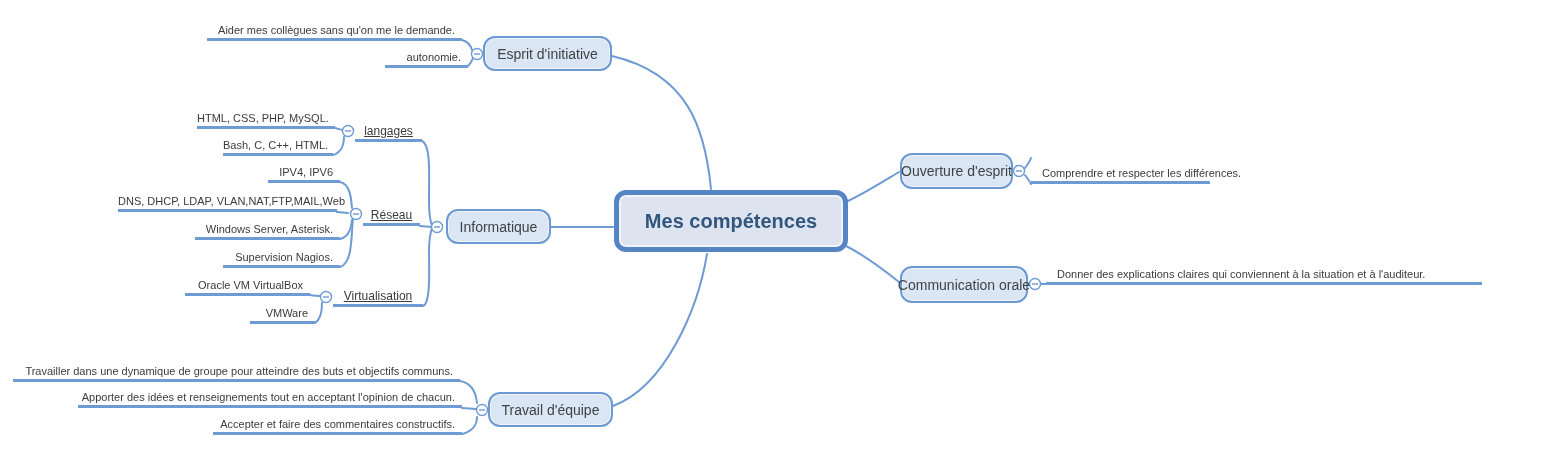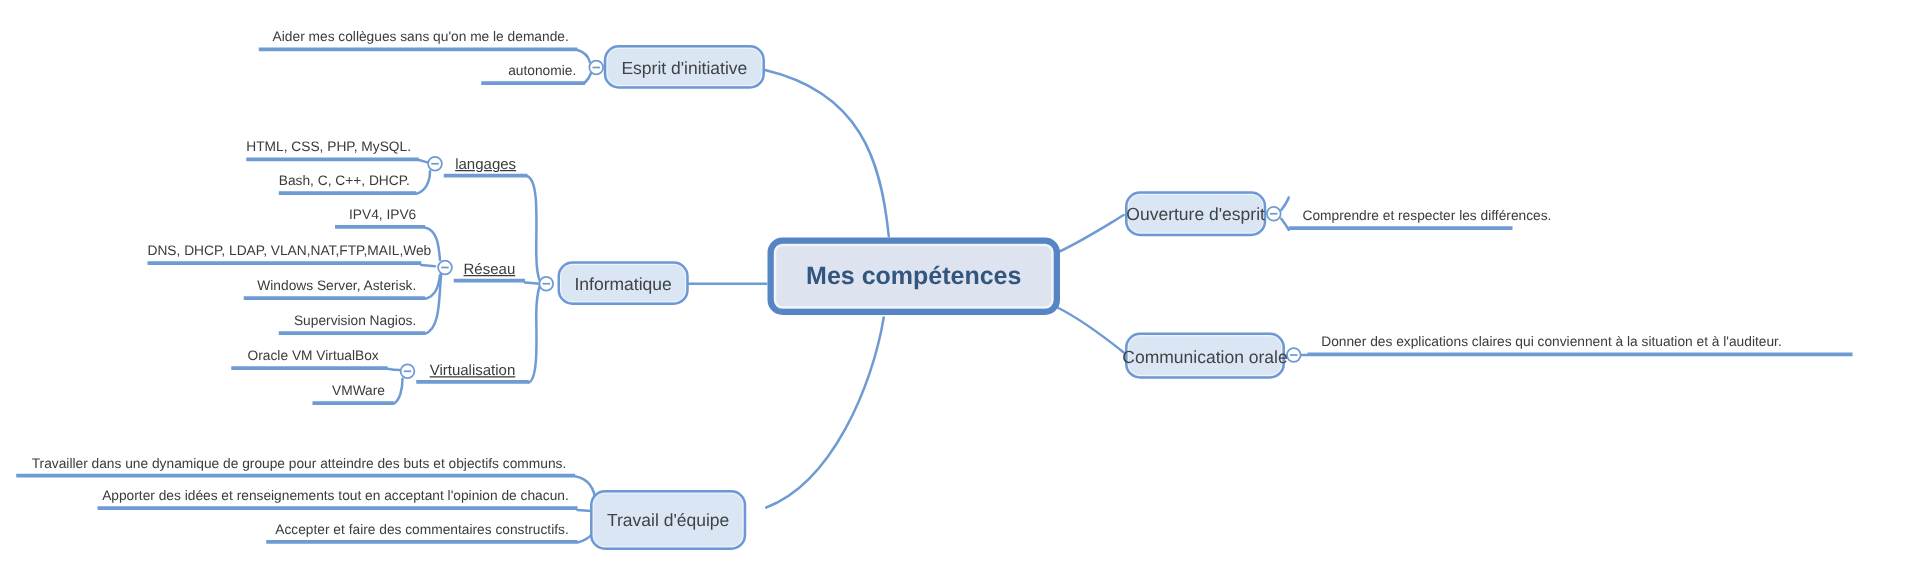--- a/index.html
+++ b/index.html
@@ -103,33 +103,33 @@
         <circle cx="1035" cy="284" r="5.5" fill="#fff" stroke="currentColor" stroke-width="1.4"></circle>
         <line x1="1032" y1="284" x2="1038" y2="284" stroke="currentColor" stroke-width="1.4"></line>
       </g>
     </g>
   </svg>
 
   <div class="central" style="left:614px;top:190px;width:234px;height:62px;">Mes compétences</div>
 
   <div class="topic" style="left:483px;top:36px;width:129px;height:35px;">Esprit d'initiative</div>
   <div class="topic" style="left:446px;top:209px;width:105px;height:35px;">Informatique</div>
-  <div class="topic" style="left:472px;top:392px;width:125px;height:48px;">Travail d'équipe</div>
+  <div class="topic" style="left:488px;top:392px;width:125px;height:35px;">Travail d'équipe</div>
   <div class="topic" style="left:900px;top:153px;width:113px;height:36px;">Ouverture d'esprit</div>
   <div class="topic" style="left:900px;top:266px;width:128px;height:37px;">Communication orale</div>
 
   <div class="leaf leaf-left" style="left:207px;top:23px;width:255px;">Aider mes collègues sans qu'on me le demande.</div>
   <div class="leaf leaf-left" style="left:385px;top:50px;width:83px;">autonomie.</div>
 
   <div class="subtopic" style="left:355px;top:124px;width:67px;">langages</div>
   <div class="subtopic" style="left:363px;top:208px;width:57px;">Réseau</div>
   <div class="subtopic" style="left:333px;top:289px;width:90px;">Virtualisation</div>
 
   <div class="leaf leaf-left" style="left:197px;top:111px;width:138px;">HTML, CSS, PHP, MySQL.</div>
-  <div class="leaf leaf-left" style="left:223px;top:138px;width:110px;">Bash, C, C++, DHCP.</div>
+  <div class="leaf leaf-left" style="left:223px;top:138px;width:110px;">Bash, C, C++, HTML.</div>
 
   <div class="leaf leaf-left" style="left:268px;top:165px;width:72px;">IPV4, IPV6</div>
   <div class="leaf leaf-left" style="left:118px;top:194px;width:219px;">DNS, DHCP, LDAP, VLAN,NAT,FTP,MAIL,Web</div>
   <div class="leaf leaf-left" style="left:195px;top:222px;width:145px;">Windows Server, Asterisk.</div>
   <div class="leaf leaf-left" style="left:223px;top:250px;width:117px;">Supervision Nagios.</div>
 
   <div class="leaf leaf-left" style="left:185px;top:278px;width:125px;">Oracle VM VirtualBox</div>
   <div class="leaf leaf-left" style="left:250px;top:306px;width:65px;">VMWare</div>
 
   <div class="leaf leaf-left" style="left:13px;top:364px;width:447px;">Travailler dans une dynamique de groupe pour atteindre des buts et objectifs communs.</div>

